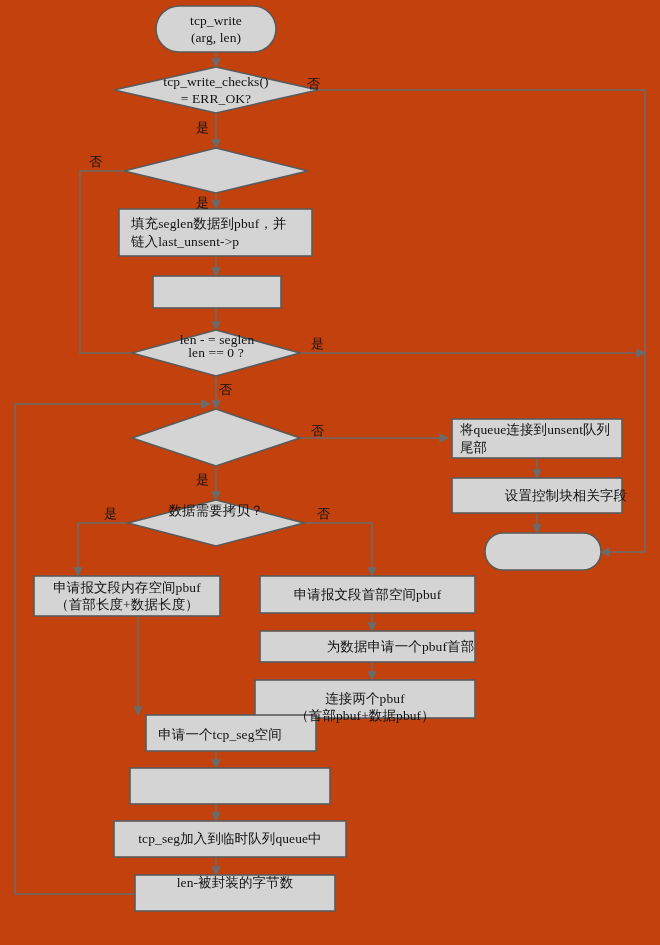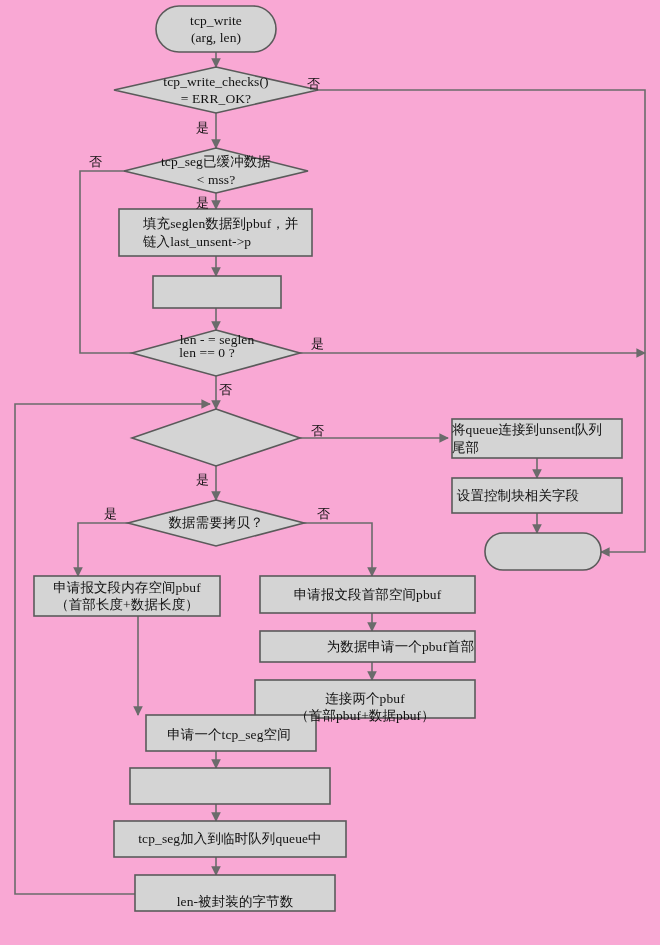--- a/index.html
+++ b/index.html
@@ -7,21 +7,21 @@
     padding: 0;
     background: #ffffff;
   }
   body {
     font-family: "Liberation Serif", "DejaVu Serif", serif;
   }
   #canvas {
     position: relative;
     width: 660px;
     height: 945px;
-    background: #f9a8d4;
+    background: #c2410c;
     overflow: hidden;
   }
   #canvas svg {
     position: absolute;
     top: 0;
     left: 0;
     width: 660px;
     height: 945px;
   }
   .node-label {
@@ -148,54 +148,52 @@
       <rect x="485" y="533" width="116" height="37" rx="18" ry="18" fill="#d4d4d4" stroke="#5a5a5a" stroke-width="1.6"></rect>
     </g>
   </svg>
 
   <div class="node-label" style="left:156px; top:6px; width:120px; height:46px;">tcp_write
 (arg, len)</div>
 
   <div class="node-label" style="left:124px; top:67px; width:184px; height:46px;">tcp_write_checks()
 = ERR_OK?</div>
 
-  <div class="node-label" style="left:134px; top:148px; width:164px; height:45px;">tcp_seg已缓冲数据
-&lt; mss?</div>
-
-  <div class="node-label" style="left:119px; top:209px; width:193px; height:47px; justify-content:flex-start; padding-left:24px; box-sizing:border-box; text-align:left;">填充seglen数据到pbuf，并
+
+  <div class="node-label" style="left:119px; top:209px; width:193px; height:47px; justify-content:flex-start; padding-left:12px; box-sizing:border-box; text-align:left;">填充seglen数据到pbuf，并
 链入last_unsent-&gt;p</div>
 
   <div class="node-label" style="left:153px; top:276px; width:128px; height:32px;margin-top:48px;">len - = seglen</div>
 
-  <div class="node-label" style="left:133px; top:330px; width:148px; height:46px;">len == 0 ?</div>
-
-
-  <div class="node-label" style="left:138px; top:500px; width:156px; height:46px;">数据需要拷贝？</div>
+  <div class="node-label" style="left:142px; top:330px; width:148px; height:46px;">len == 0 ?</div>
+
+
+  <div class="node-label" style="left:138px; top:488px; width:156px; height:46px;">数据需要拷贝？</div>
 
   <div class="node-label" style="left:34px; top:576px; width:186px; height:40px;">申请报文段内存空间pbuf
 （首部长度+数据长度）</div>
 
   <div class="node-label" style="left:260px; top:576px; width:215px; height:37px;border-radius:12px;">申请报文段首部空间pbuf</div>
 
   <div class="node-label" style="left:260px; top:631px; width:215px; height:31px;padding-left:33px;">为数据申请一个pbuf首部</div>
 
   <div class="node-label" style="left:255px; top:680px; width:220px; height:54px;">连接两个pbuf
 （首部pbuf+数据pbuf）</div>
 
-  <div class="node-label" style="left:144px; top:715px; width:170px; height:40px;">申请一个tcp_seg空间</div>
+  <div class="node-label" style="left:135px; top:715px; width:170px; height:40px;">申请一个tcp_seg空间</div>
 
 
   <div class="node-label" style="left:114px; top:821px; width:232px; height:36px;">tcp_seg加入到临时队列queue中</div>
 
-  <div class="node-label" style="left:135px; top:884px; width:200px; height:36px;">len-被封装的字节数</div>
-
-  <div class="node-label" style="left:452px; top:419px; width:170px; height:39px; justify-content:flex-start; padding-left:0; box-sizing:border-box; text-align:left;">将queue连接到unsent队列
+  <div class="node-label" style="left:135px; top:865px; width:200px; height:36px;">len-被封装的字节数</div>
+
+  <div class="node-label" style="left:452px; top:419px; width:170px; height:39px; justify-content:flex-start; padding-left:8px; box-sizing:border-box; text-align:left;">将queue连接到unsent队列
 尾部</div>
 
-  <div class="node-label" style="left:428px; top:478px; width:180px; height:35px;">设置控制块相关字段</div>
+  <div class="node-label" style="left:476px; top:478px; width:180px; height:35px;">设置控制块相关字段</div>
 
 
   <div class="edge-label" style="left:307px; top:77px;">否</div>
   <div class="edge-label" style="left:196px; top:121px;">是</div>
   <div class="edge-label" style="left:89px; top:155px;">否</div>
   <div class="edge-label" style="left:196px; top:196px;">是</div>
   <div class="edge-label" style="left:311px; top:337px;">是</div>
   <div class="edge-label" style="left:219px; top:383px;">否</div>
   <div class="edge-label" style="left:311px; top:424px;">否</div>
   <div class="edge-label" style="left:196px; top:473px;">是</div>

